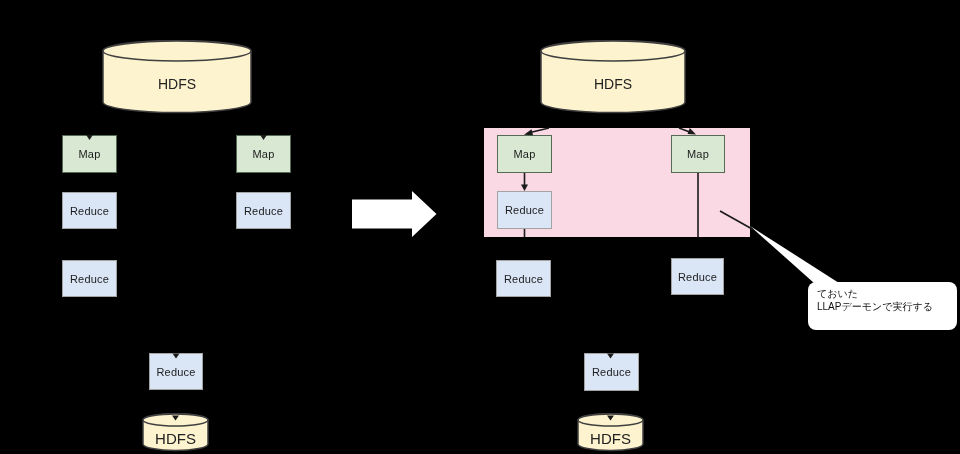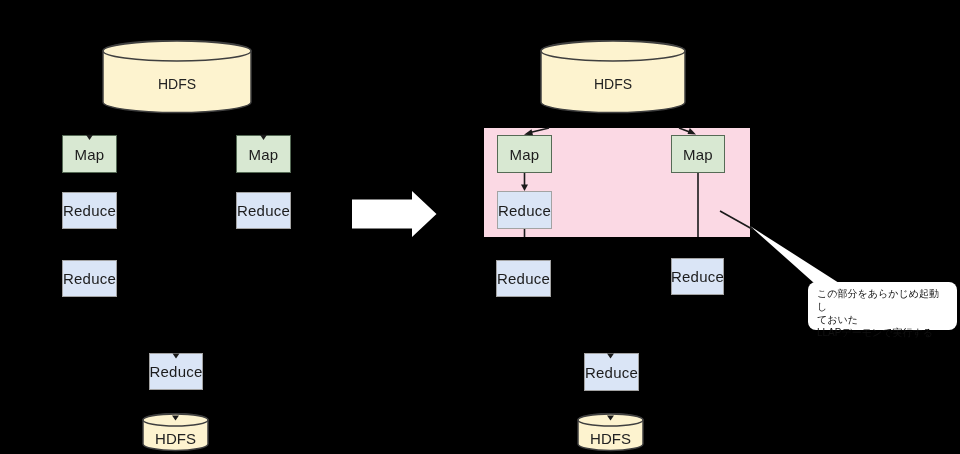--- a/index.html
+++ b/index.html
@@ -17,21 +17,21 @@
   }
   .abs { position: absolute; padding-left: 38px; }
 
   
   .node {
     position: absolute;
     box-sizing: border-box;
     display: flex;
     align-items: center;
     justify-content: center;
-    font-size: 15px;
+    font-size: 11px;
     color: #1c1c1c;
     letter-spacing: 0.2px;
   }
   .map-node {
     background: var(--color-map_fill, #d8e8d2);
     border: 1px solid #566b56;
   }
   .reduce-node {
     background: var(--color-reduce_fill, #dae5f6);
     border: 1px solid #a3a3a3;
@@ -163,21 +163,20 @@
     <div class="cyl cyl-bottom" style="left:117px;top:413px;width:67px;height:39px;">
       <svg width="67" height="39" viewBox="0 0 67 39">
         <path class="cyl-fill" d="M1,7 L1,31 A32.5,6.5 0 0 0 66,31 L66,7 A32.5,6.5 0 0 0 1,7 Z"></path>
         <ellipse class="cyl-fill" cx="33.5" cy="7" rx="32.5" ry="6"></ellipse>
       </svg>
       <div class="cyl-label">HDFS</div>
     </div>
   </div>
 
   <div class="callout">
-    <div>この部分をあらかじめ起動し</div>
     <div>ておいた</div>
     <div>LLAPデーモンで実行する</div>
   </div>
 
   <svg class="overlay" width="960" height="454" style="z-index:5;">
 
     <polygon class="white-fill" points="750,226 814,283 839,283"></polygon>
 
     <line class="blk" x1="549" y1="128" x2="528" y2="133"></line>
     <polygon class="blk-fill" points="524,134.8 531.5,129.3 533,135.2"></polygon>

